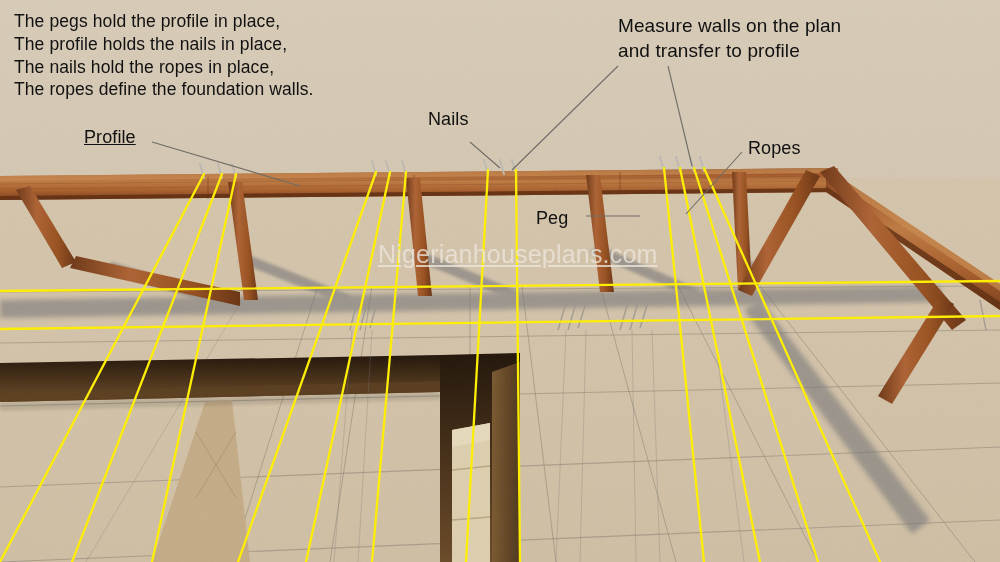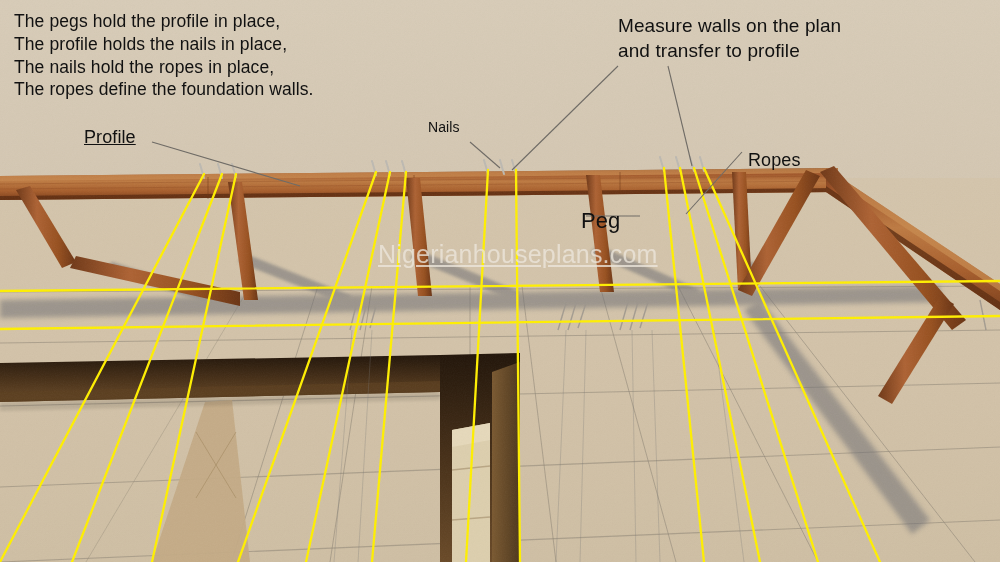--- a/index.html
+++ b/index.html
@@ -16,23 +16,23 @@
     position:absolute;
     color:#111;
     font-family:"Liberation Sans", sans-serif;
     white-space:pre;
     line-height:1.30;
     letter-spacing:.1px;
   }
   #intro-text{left:14px;top:10px;font-size:17.5px;}
   #measure-note{left:618px;top:14px;font-size:19px;}
   #lbl-profile{left:84px;top:126px;font-size:18px;text-decoration:underline;}
-  #lbl-nails{left:428px;top:118px;font-size:14px;}
-  #lbl-ropes{left:748px;top:149px;font-size:18px;}
-  #lbl-peg{left:536px;top:207px;font-size:22px;margin-left:45px;}
+  #lbl-nails{left:428px;top:108px;font-size:18px;}
+  #lbl-ropes{left:748px;top:137px;font-size:18px;}
+  #lbl-peg{left:536px;top:207px;font-size:18px;}
   #watermark{
     position:absolute;left:378px;top:240px;
     font-size:25px;color:#ece6dc;opacity:.78;
     font-family:"Liberation Sans", sans-serif;
     letter-spacing:.2px;
     text-decoration:underline;
   }
 </style>
 </head>
 <body>

